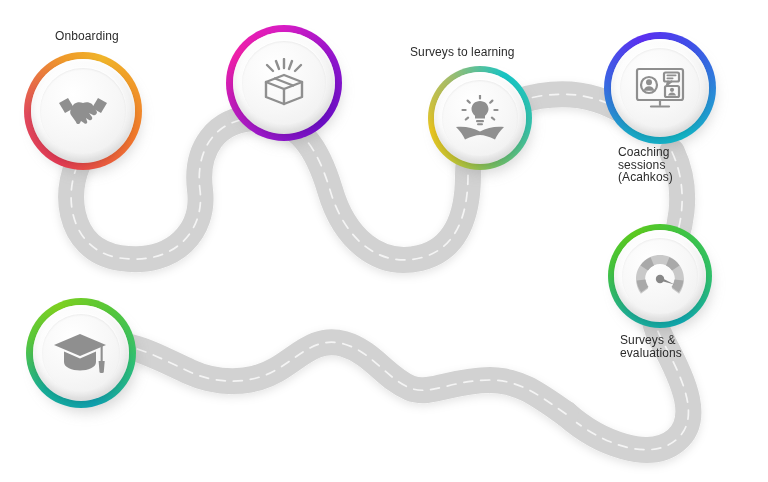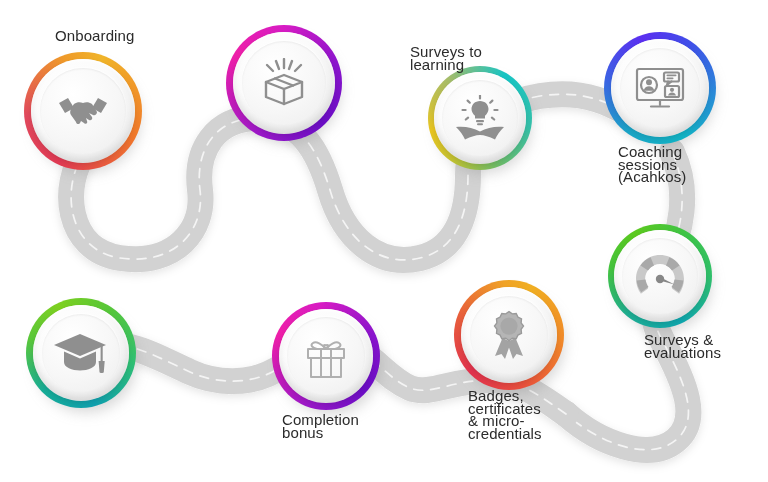--- a/index.html
+++ b/index.html
@@ -49,21 +49,21 @@
       inset 0 1px 2px rgba(0,0,0,0.06),
       0 -1px 2px rgba(255,255,255,0.9);
   }
   .glyph{position:relative;z-index:3;display:block;}
   .glyph svg{display:block;}
 
   
   .label{
     position:absolute;
     color:#2b2b2b;
-    font-size:15px;
+    font-size:12px;
     line-height:12.5px;
     letter-spacing:0.1px;
     white-space:pre-line;
     font-family:"Liberation Sans",sans-serif;
   }
 </style>
 </head>
 <body>
 
 <div id="stage">
@@ -253,71 +253,25 @@
             <path d="M46.8 40.2 L39.5 34.9 C41 32.8 42.1 30.3 42.4 27.6 L51.4 28.6
                      C50.9 32.9 49.3 36.9 46.8 40.2 Z"></path>
           </g>
           <g fill="#888888">
             <circle cx="28" cy="27" r="4.2"></circle>
             <path d="M28.8 25.4 L42.5 32.6 L27.6 28.6 Z"></path>
           </g>
         </svg>
       </span>
     </div>
-    <div class="label" style="left:36px;top:110px;width:90px;">Surveys &amp;
+    <div class="label" style="left:12px;top:110px;width:90px;">Surveys &amp;
 evaluations</div>
   </div>
 
-  <div class="node" style="left:454px;top:280px;width:110px;height:110px;">
-    <div class="ring-shadow" style="left:10px;top:14px;width:100px;height:100px;"></div>
-    <div class="ring" style="width:110px;height:110px;
-                background:conic-gradient(from 25deg,#f0ae22 0deg,#f0862a 75deg,#e8503c 140deg,#e0314d 200deg,#e8613a 270deg,#f0a326 330deg,#f0ae22 360deg);"></div>
-    <div class="disc" style="left:7px;top:7px;width:96px;height:96px;">
-      <span class="glyph">
-        <svg width="46" height="52" viewBox="0 0 46 52">
-          <g fill="#a3a3a3">
-            <path d="M16.5 29 L9 47 L15.5 45 L19 50 L25 33 Z"></path>
-            <path d="M29.5 29 L37 47 L30.5 45 L27 50 L21 33 Z"></path>
-          </g>
-          <g fill="#b5b5b5" stroke="#9a9a9a" stroke-width="1.4">
-            <path d="M23 2.5
-                     L26.2 4.9 L30.2 4.5 L31.9 8.1 L35.5 9.9 L35.1 13.9 L37.5 17.1
-                     L35.1 20.3 L35.5 24.3 L31.9 26.1 L30.2 29.7 L26.2 29.3 L23 31.7
-                     L19.8 29.3 L15.8 29.7 L14.1 26.1 L10.5 24.3 L10.9 20.3 L8.5 17.1
-                     L10.9 13.9 L10.5 9.9 L14.1 8.1 L15.8 4.5 L19.8 4.9 Z"></path>
-          </g>
-          <circle cx="23" cy="17.1" r="8.6" fill="#a8a8a8"></circle>
-        </svg>
-      </span>
-    </div>
-    <div class="label" style="left:14px;top:110px;width:120px;">Badges, certificates
-&amp; micro-credentials</div>
-  </div>
-
-  <div class="node" style="left:272px;top:302px;width:108px;height:108px;">
-    <div class="ring-shadow" style="left:10px;top:14px;width:98px;height:98px;"></div>
-    <div class="ring" style="width:108px;height:108px;
-                background:conic-gradient(from 295deg,#ee1fa8 0deg,#d71cc4 60deg,#8a14cc 130deg,#6a0dc4 195deg,#9a18c8 265deg,#ee1fa8 360deg);"></div>
-    <div class="disc" style="left:7px;top:7px;width:94px;height:94px;">
-      <span class="glyph">
-        <svg width="52" height="48" viewBox="0 0 52 48">
-          <g stroke="#b0b0b0" stroke-width="2" fill="none" stroke-linejoin="round" stroke-linecap="round">
-            <path d="M8 17 L44 17 L44 26 L8 26 Z"></path>
-            <path d="M11 26 L11 45 L41 45 L41 26"></path>
-            <path d="M21 17 L21 45"></path>
-            <path d="M31 17 L31 45"></path>
-            <path d="M26 17 C22 12 16 9 13 11 C10 13 12 16 17 17"></path>
-            <path d="M26 17 C30 12 36 9 39 11 C42 13 40 16 35 17"></path>
-            <path d="M26 13.5 C24 12 23 14 24.5 15.5 C26 17 26 17 26 17 C26 17 26 17 27.5 15.5 C29 14 28 12 26 13.5 Z"></path>
-          </g>
-        </svg>
-      </span>
-    </div>
-    <div class="label" style="left:10px;top:112px;width:120px;">Completion bonus</div>
-  </div>
+
 
   <div class="node" style="left:26px;top:298px;width:110px;height:110px;">
     <div class="ring-shadow" style="left:10px;top:14px;width:100px;height:100px;"></div>
     <div class="ring" style="width:110px;height:110px;
                 background:conic-gradient(from 335deg,#7ed020 0deg,#55c63a 60deg,#2fbf72 125deg,#0f9fae 190deg,#17ac96 250deg,#5ac73a 310deg,#7ed020 360deg);"></div>
     <div class="disc" style="left:7px;top:7px;width:96px;height:96px;">
       <span class="glyph">
         <svg width="54" height="42" viewBox="0 0 54 42">
           <g fill="#8f8f8f">
             <path d="M26 2 L52 13 L26 24 L0 13 Z"></path>

